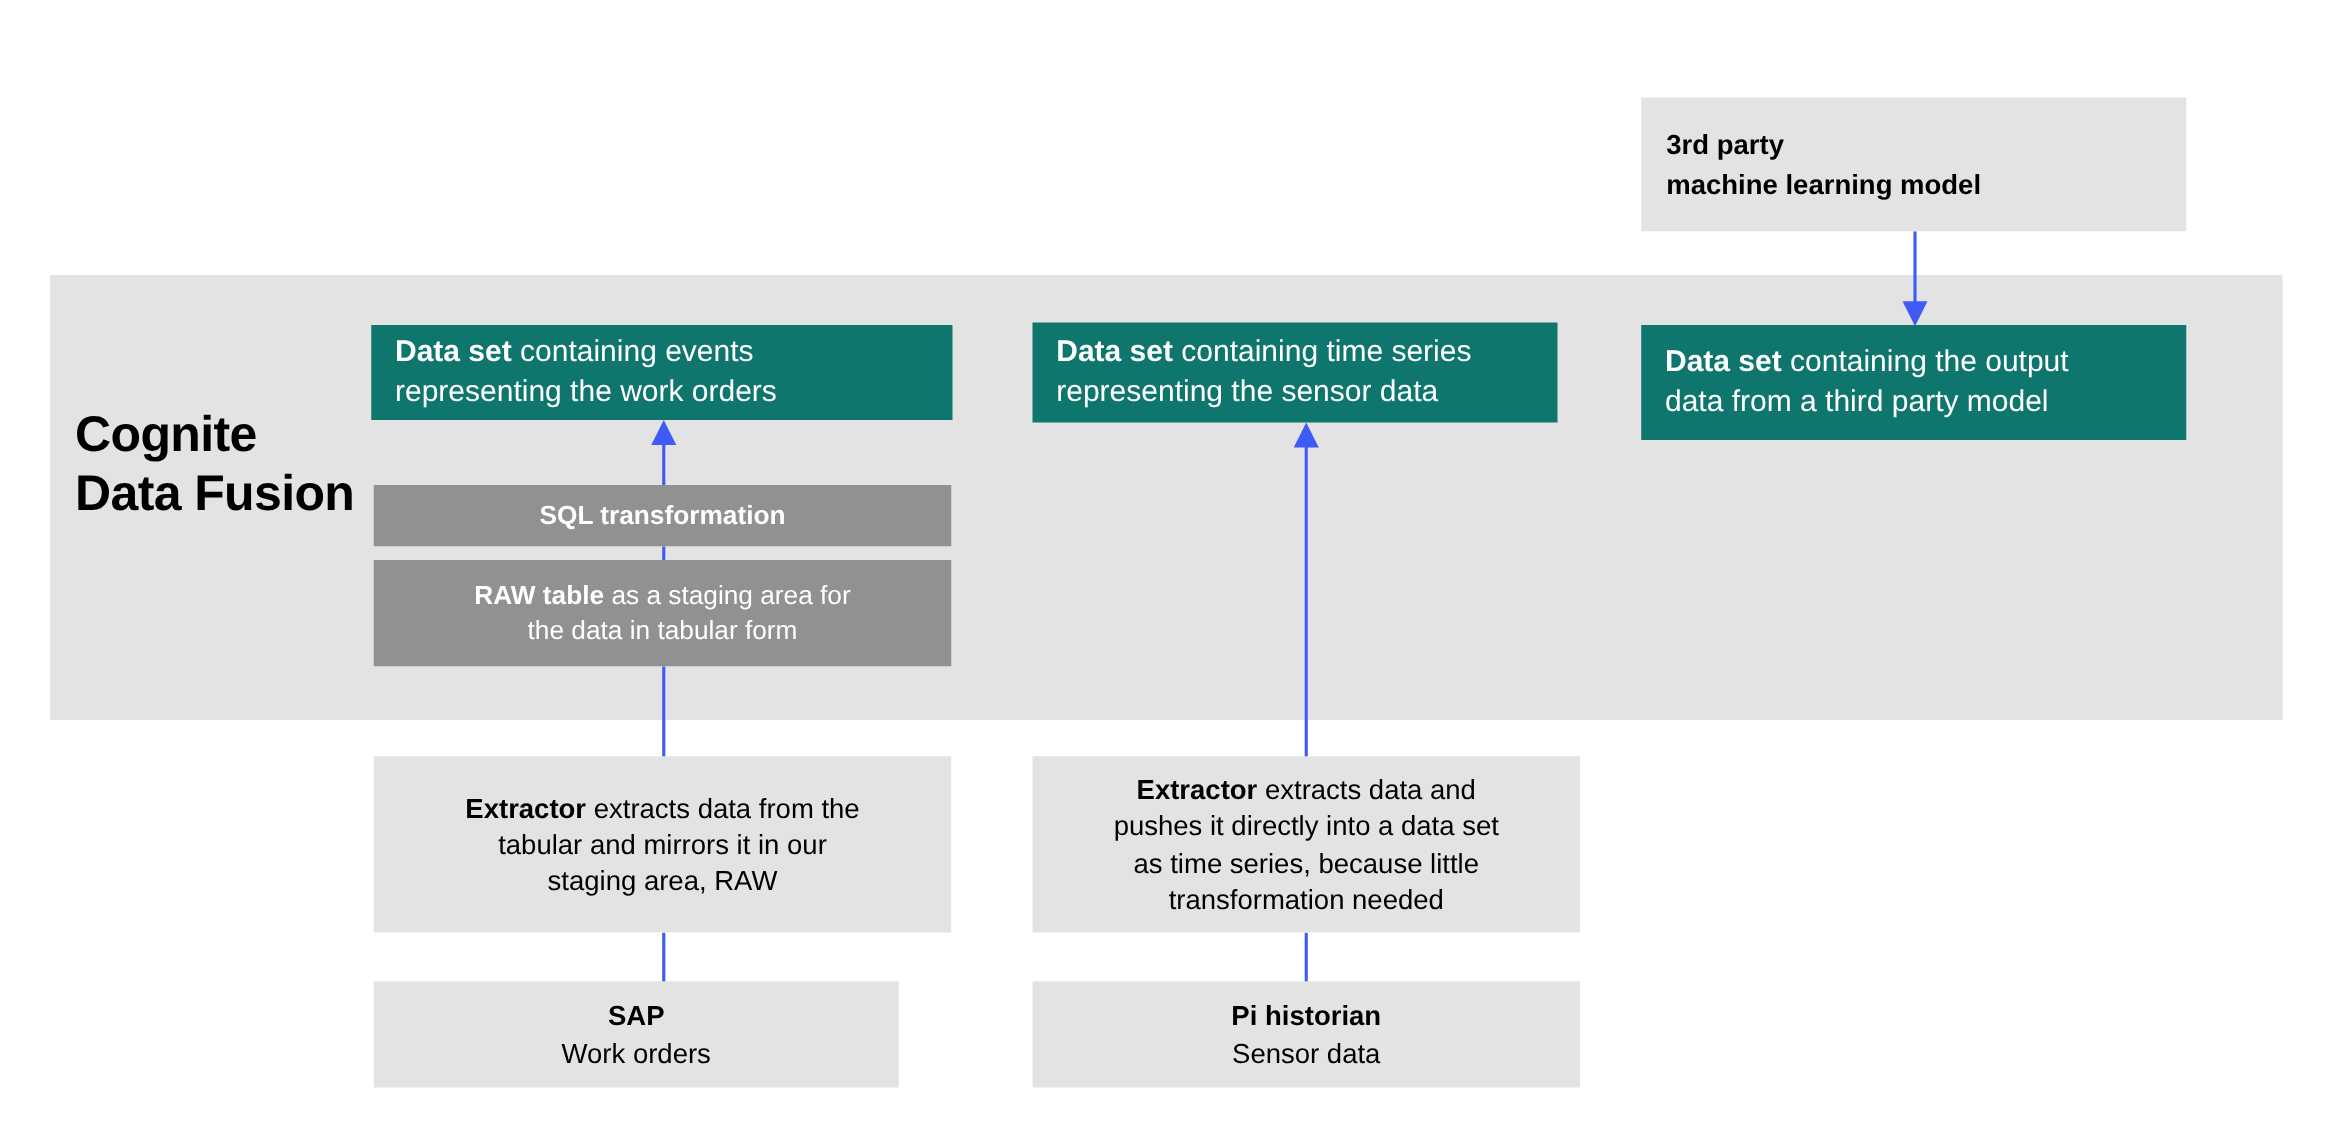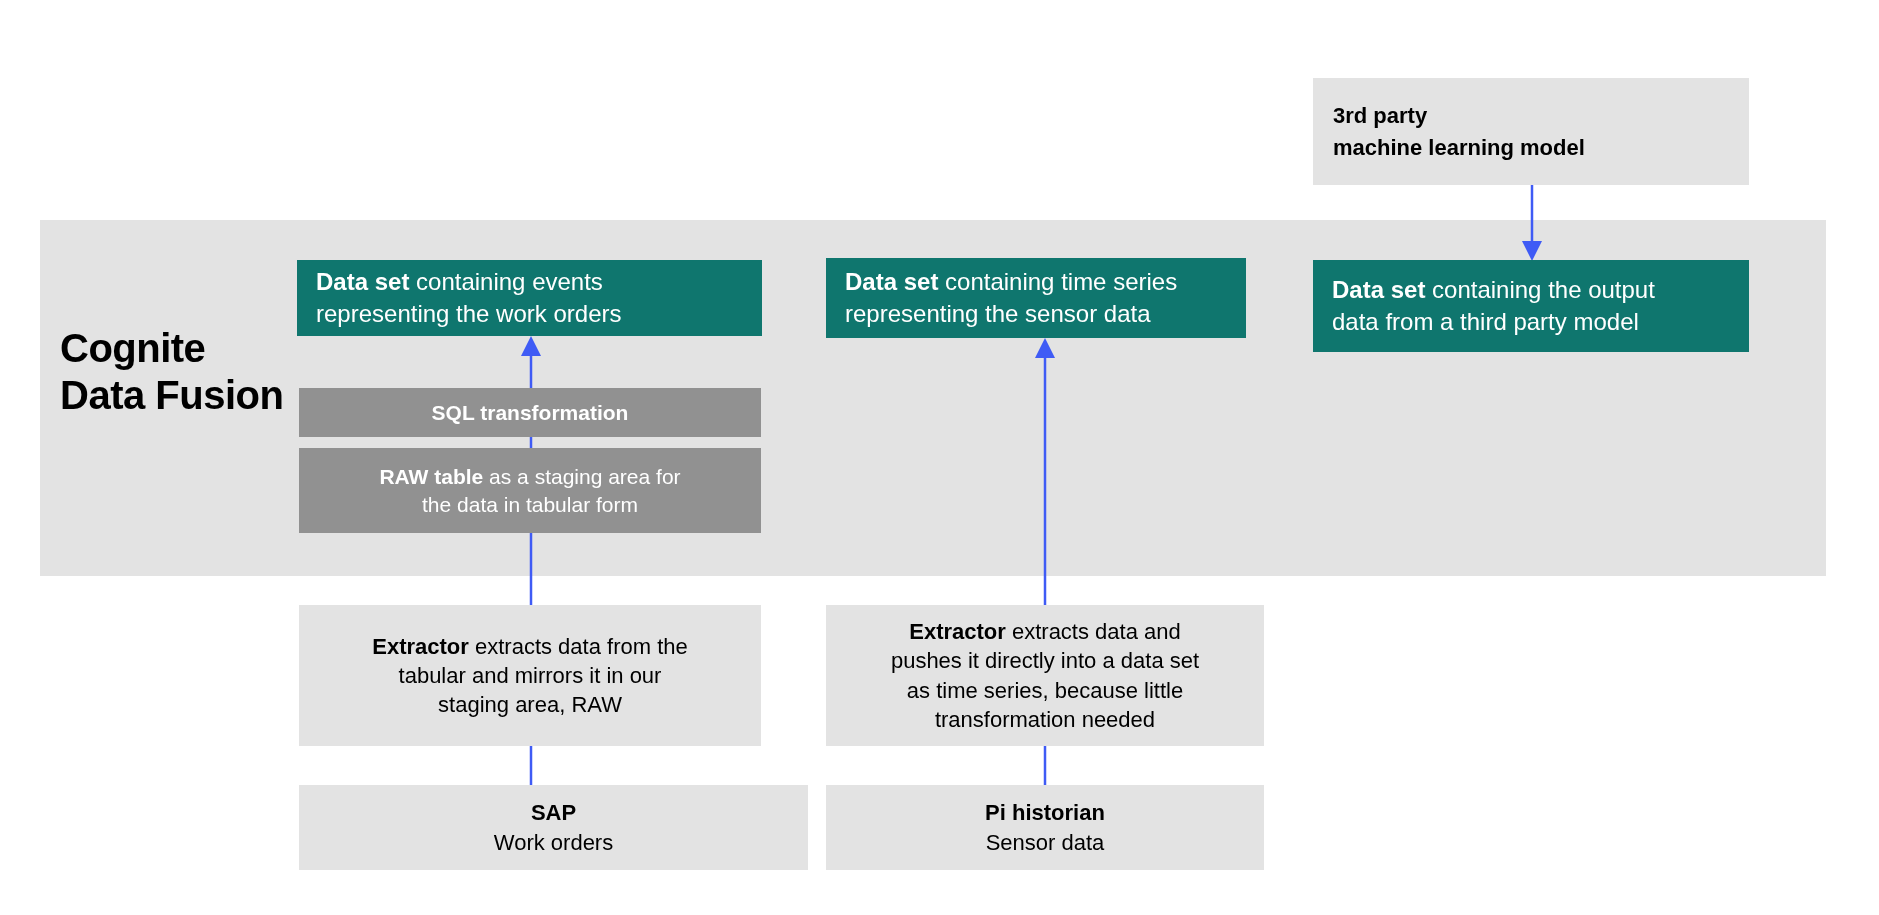--- a/index.html
+++ b/index.html
@@ -83,21 +83,21 @@
     font-weight: bold;
     padding: 0 20px;
     line-height: 1.42;
   }
 
   
   #ds-events        { left: 297px; top: 260px;  width: 465px; height: 76px; }
   #sql-transform    { left: 299px; top: 388px;  width: 462px; height: 49px; }
   #raw-table        { left: 299px; top: 448px;  width: 462px; height: 85px; }
   #extractor-sap    { left: 299px; top: 605px;  width: 462px; height: 141px; }
-  #source-sap       { left: 299px; top: 785px;  width: 509px; height: 85px; }
+  #source-sap       { left: 299px; top: 785px;  width: 420px; height: 85px; }
 
   
   #ds-timeseries    { left: 826px; top: 258px;  width: 420px; height: 80px; }
   #extractor-pi     { left: 826px; top: 605px;  width: 438px; height: 141px; }
   #source-pi        { left: 826px; top: 785px;  width: 438px; height: 85px; }
 
   
   #ml-model         { left: 1313px; top: 78px;  width: 436px; height: 107px; }
   #ds-modeloutput   { left: 1313px; top: 260px; width: 436px; height: 92px; }
 

